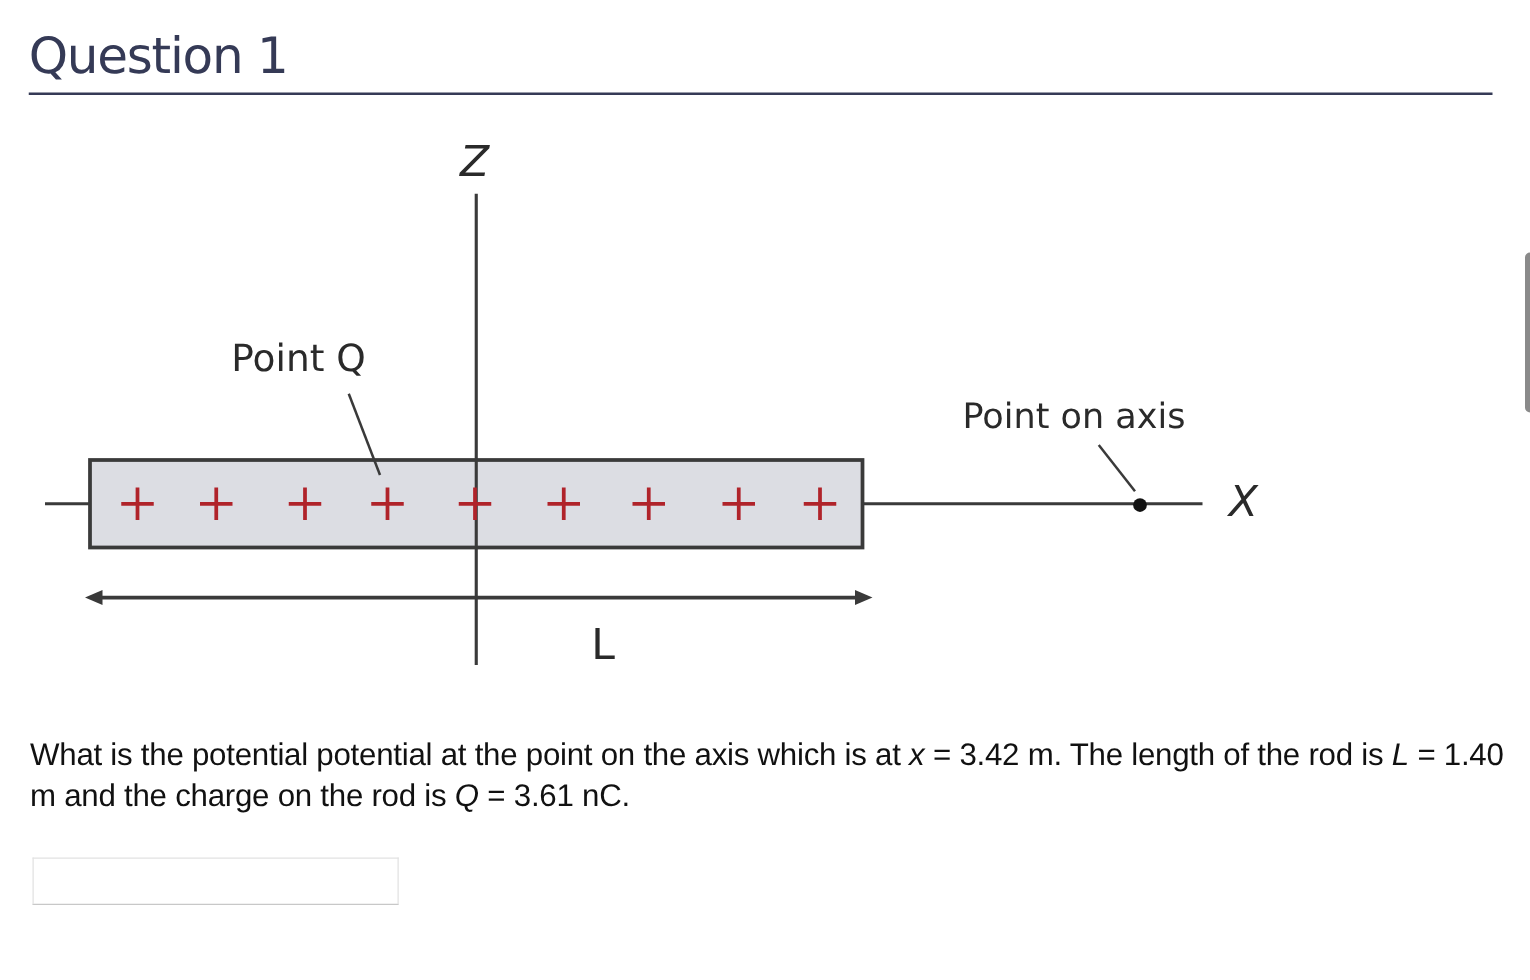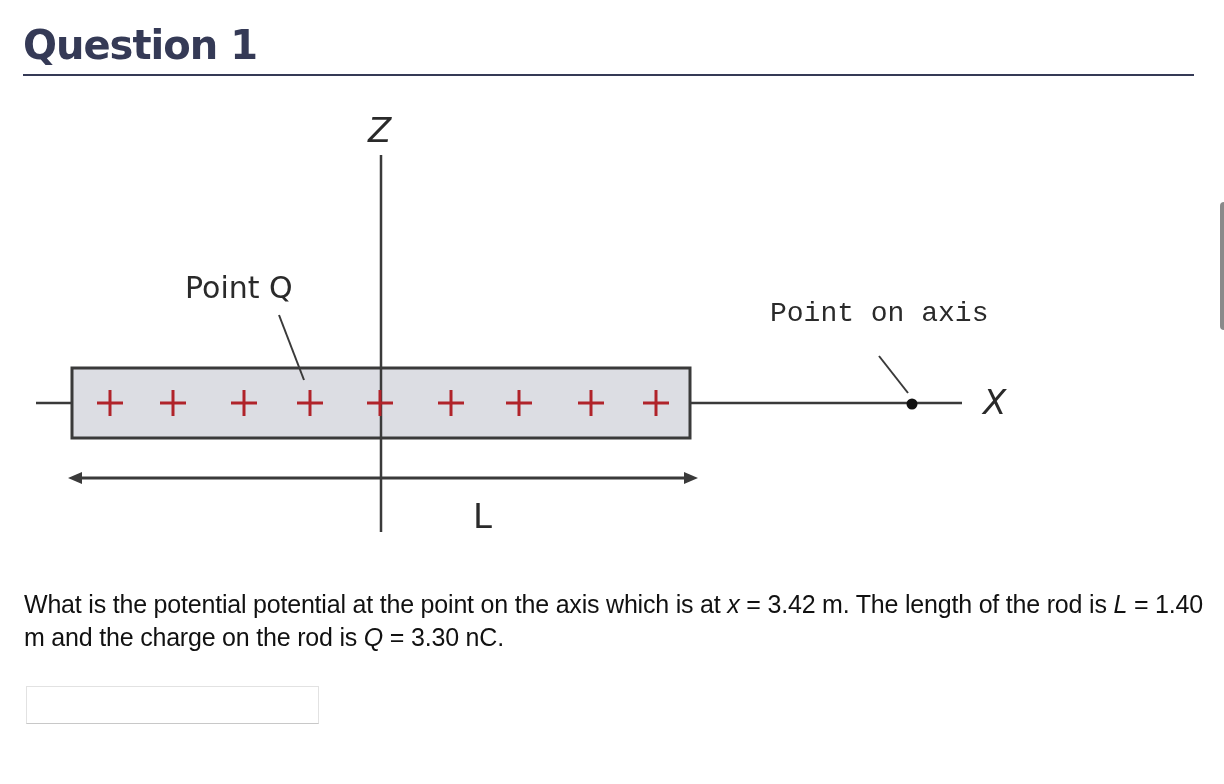--- a/index.html
+++ b/index.html
@@ -1,17 +1,17 @@
 <!DOCTYPE html>
 <html><head>
 <meta charset="utf-8">
 <style>
   html, body { margin:0; padding:0; background:#ffffff; }
   body { width:1224px; height:784px; position:relative; overflow:hidden; font-family:"Liberation Sans", sans-serif; }
-  .q-title { position:absolute; left:23px; top:22px; font-size:40px; color:#353a56; font-family:"DejaVu Sans", sans-serif; font-weight:700; letter-spacing:-1px; }
+  .q-title { position:absolute; left:23px; top:22px; font-size:40px; color:#353a56; font-family:"DejaVu Sans", sans-serif; font-weight:400; letter-spacing:-1px; }
   .q-rule { position:absolute; left:23px; top:74px; width:1171px; height:2px; background:#353a56; }
   .diagram { position:absolute; left:0; top:90px; width:1050px; height:460px; }
   .diagram svg { position:absolute; left:0; top:0; }
   .lbl { position:absolute; font-family:"DejaVu Sans", sans-serif; color:#2a2a2a; }
   .prompt { position:absolute; left:24px; top:588px; width:1180px; font-size:25px; line-height:33px; color:#111; letter-spacing:-0.2px; }
   .prompt i { font-style:italic; }
   .answer { position:absolute; left:26px; top:686px; width:293px; height:38px; border:1px solid #e2e2e2; border-bottom:1px solid #c8c8c8; background:#fff; box-sizing:border-box; outline:none; font-size:18px; padding:0 8px; }
   .scroll-edge { position:absolute; left:1212px; top:0; width:12px; height:784px; }
   .scroll-thumb { position:absolute; left:1220px; top:202px; width:8px; height:128px; background:#8a8a8a; border-radius:4px; }
 </style>
@@ -57,23 +57,23 @@
       <line x1="643" y1="403" x2="669" y2="403"></line>
         <line x1="656" y1="390" x2="656" y2="416"></line>
     </g>
 
     <line x1="78" y1="478" x2="688" y2="478" stroke="#3a3a3a" stroke-width="3"></line>
     <polygon points="68,478 82,472 82,484" fill="#3a3a3a"></polygon>
     <polygon points="698,478 684,472 684,484" fill="#3a3a3a"></polygon>
   </svg>
   <div class="lbl" style="left:368px; top:20px; font-size:34px; font-style:italic;">Z</div>
   <div class="lbl" style="left:185px; top:180px; font-size:30px;">Point Q</div>
-  <div class="lbl" style="left:770px; top:208px; font-size:28px;font-family:Liberation Mono, monospace;">Point on axis</div>
+  <div class="lbl" style="left:770px; top:226px; font-size:28px;">Point on axis</div>
   <div class="lbl" style="left:983px; top:292px; font-size:34px; font-style:italic;">X</div>
   <div class="lbl" style="left:473px; top:406px; font-size:34px;">L</div>
 </div>
 
-<div class="prompt"><span>What is the potential potential at the point on the axis which is at </span><i>x</i><span> = 3.42 m. The length of the rod is </span><i>L</i><span> = 1.40 m and the charge on the rod is </span><i>Q</i><span> = 3.30 nC.</span></div>
+<div class="prompt"><span>What is the potential potential at the point on the axis which is at </span><i>x</i><span> = 3.42 m. The length of the rod is </span><i>L</i><span> = 1.40 m and the charge on the rod is </span><i>Q</i><span> = 3.61 nC.</span></div>
 
 <input class="answer" type="text" placeholder="" style="">
 
 <div class="scroll-edge"></div>
 <div class="scroll-thumb"></div>
 
 </body></html>

